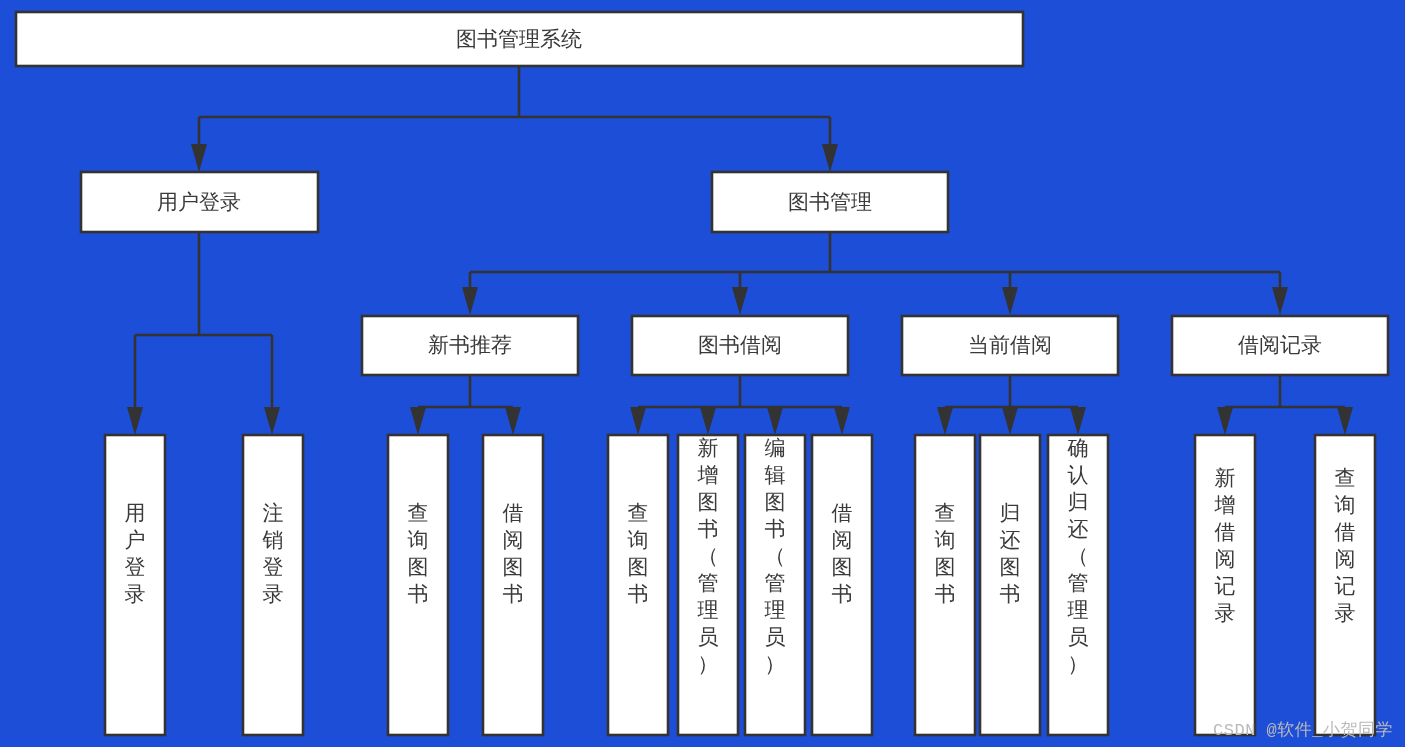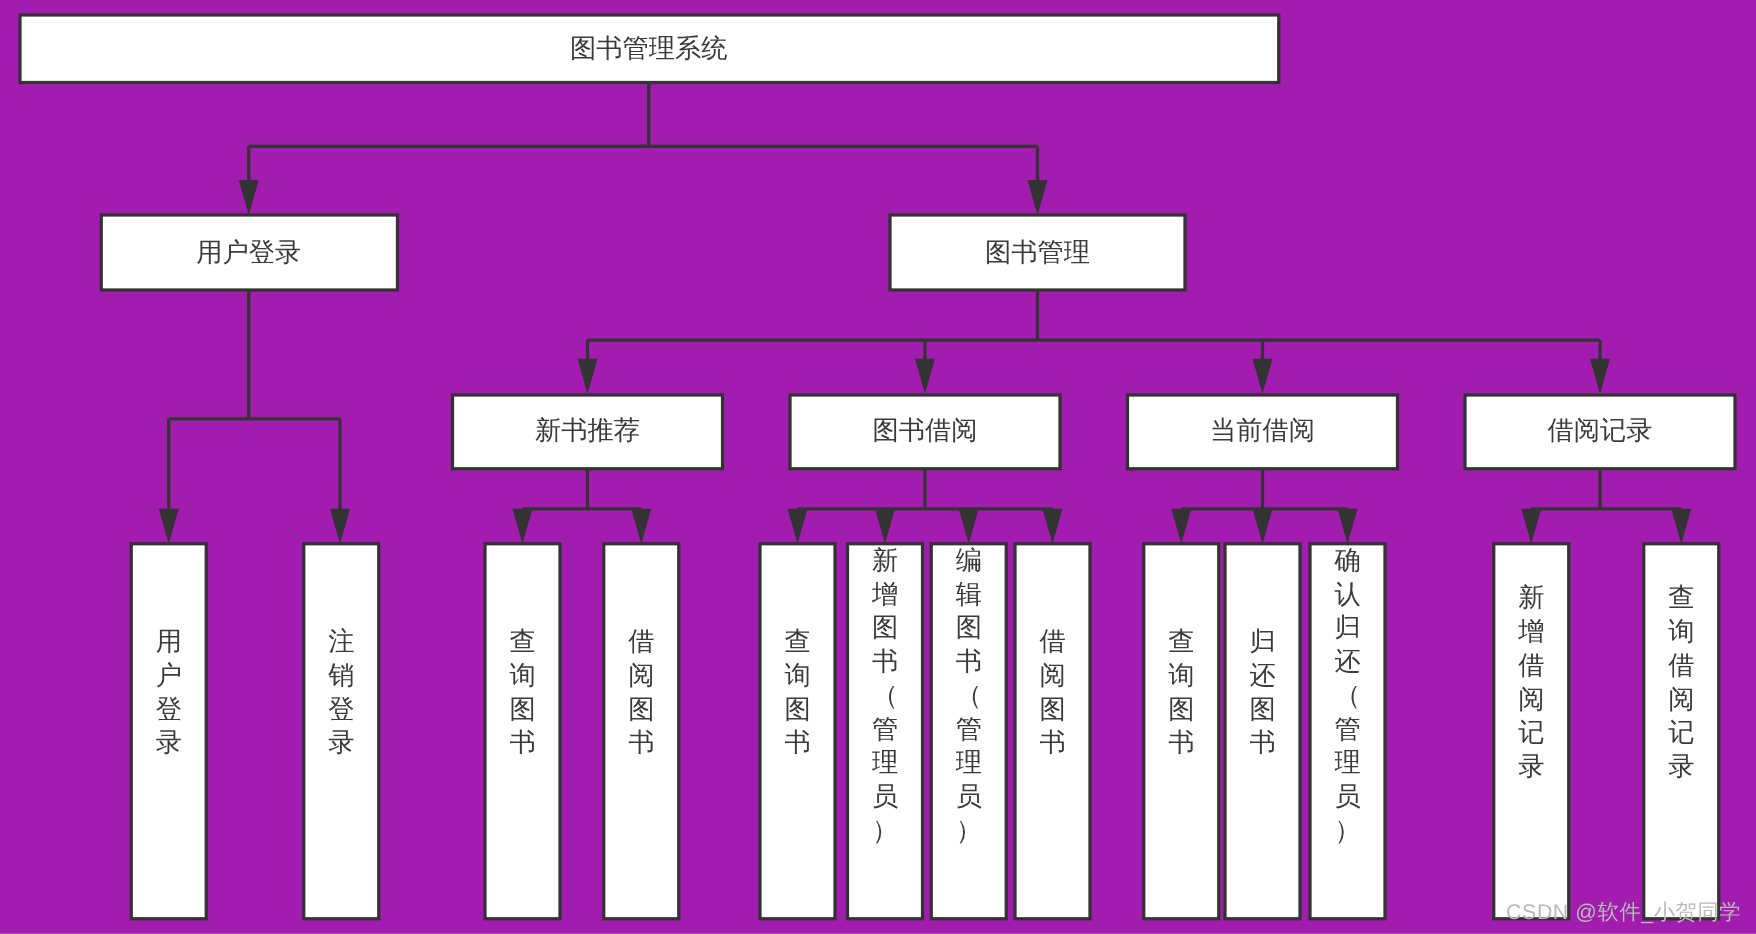--- a/index.html
+++ b/index.html
@@ -10,21 +10,21 @@
   body {
     width: 1405px;
     height: 747px;
     font-family: "Liberation Sans", sans-serif;
     overflow: hidden;
   }
   #diagram-root {
     position: relative;
     width: 1405px;
     height: 747px;
-    background: #a21caf;
+    background: #1d4ed8;
   }
   svg#flow {
     position: absolute;
     left: 0;
     top: 0;
     width: 1405px;
     height: 747px;
   }
   .node-box {
     fill: #ffffff;
@@ -51,21 +51,21 @@
   .node-label-v {
     font-family: "Liberation Sans", sans-serif;
     font-size: 21px;
     fill: #3a3a3a;
     text-anchor: middle;
   }
   .watermark {
     position: absolute;
     right: 12px;
     bottom: 6px;
-    font-family: Liberation Sans, sans-serif;
+    font-family: Liberation Mono, monospace;
     font-size: 17px;
     color: #b9b9b9;
     white-space: nowrap;
     letter-spacing: 0.5px;
     user-select: none;
   }
 </style>
 </head>
 <body>
 

